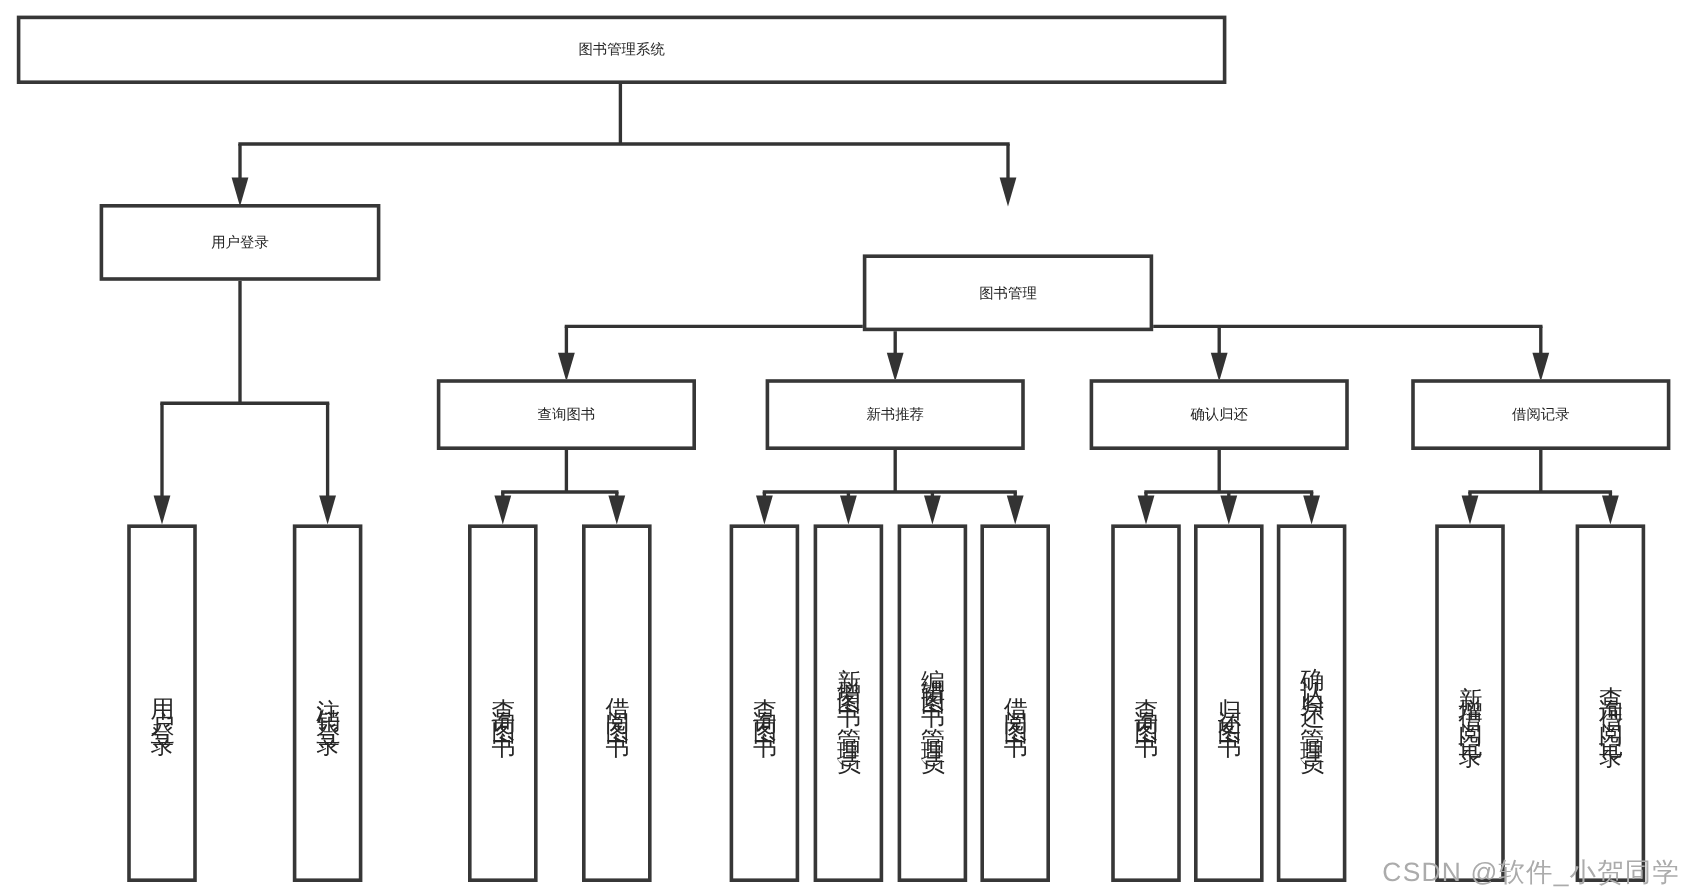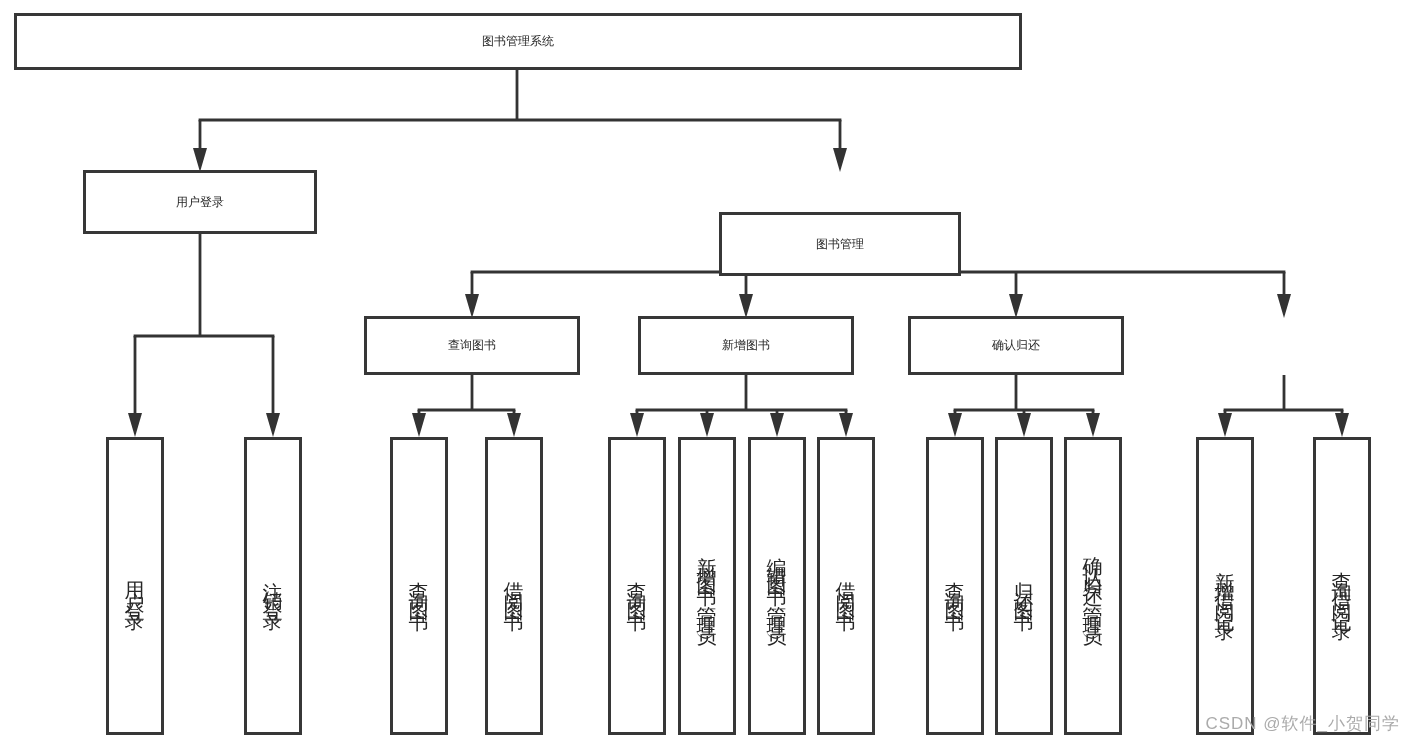--- a/index.html
+++ b/index.html
@@ -34,21 +34,21 @@
     writing-mode: vertical-rl;
     text-orientation: mixed;
     letter-spacing: 10px;
     font-size: 20px;
   }
   .watermark {
     position: absolute;
     top: 712px;
     right: 5px;
     color: #ababab;
-    font-size: 17px;
+    font-size: 22px;
     letter-spacing: 1px;
     z-index: 5;
     pointer-events: none;
   }
 </style>
 </head>
 <body>
 
 <div class="canvas">
 
@@ -117,22 +117,23 @@
       <polygon points="1335,413 1349,413 1342,437"></polygon>
     </g>
   </svg>
 
   <div class="box h" style="left:14px; top:13px; width:1008px; height:57px;">图书管理系统</div>
 
   <div class="box h" style="left:83px; top:170px; width:234px; height:64px;">用户登录</div>
   <div class="box h" style="left:719px; top:170px; width:242px; height:64px;margin-top:42px;">图书管理</div>
 
   <div class="box h" style="left:364px; top:316px; width:216px; height:59px;">查询图书</div>
-  <div class="box h" style="left:638px; top:316px; width:216px; height:59px;">新增图书</div>
+  <div class="box h" style="left:638px; top:316px; width:216px; height:59px;">新书推荐</div>
   <div class="box h" style="left:908px; top:316px; width:216px; height:59px;">确认归还</div>
+  <div class="box h" style="left:1176px; top:316px; width:216px; height:59px;">借阅记录</div>
 
   <div class="box v" style="left:106px; top:437px; width:58px; height:298px;">用户登录</div>
   <div class="box v" style="left:244px; top:437px; width:58px; height:298px;">注销登录</div>
 
   <div class="box v" style="left:390px; top:437px; width:58px; height:298px;">查询图书</div>
   <div class="box v" style="left:485px; top:437px; width:58px; height:298px;">借阅图书</div>
 
   <div class="box v" style="left:608px; top:437px; width:58px; height:298px;">查询图书</div>
   <div class="box v" style="left:678px; top:437px; width:58px; height:298px;">新增图书（管理员）</div>
   <div class="box v" style="left:748px; top:437px; width:58px; height:298px;">编辑图书（管理员）</div>

